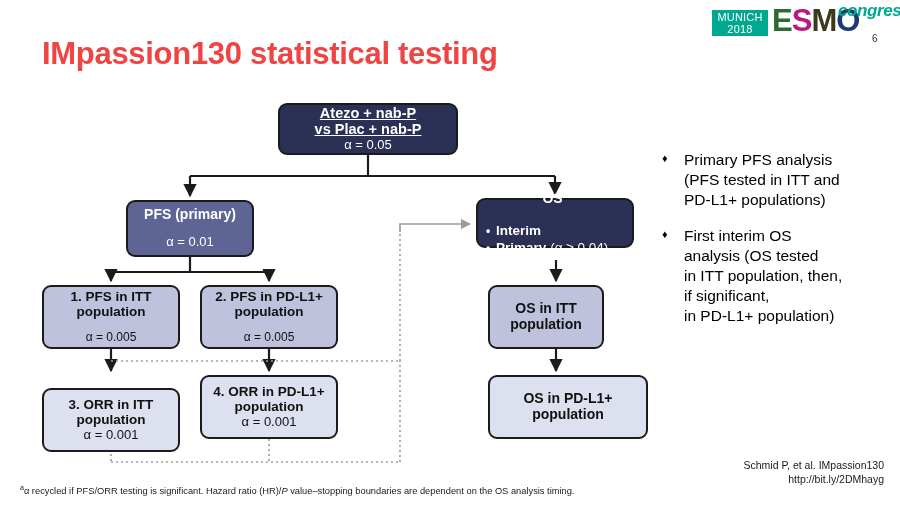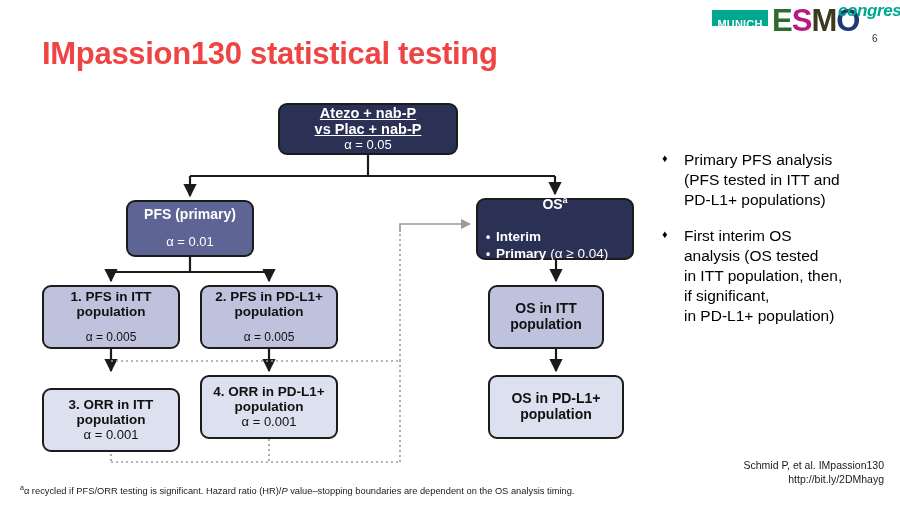--- a/index.html
+++ b/index.html
@@ -24,29 +24,29 @@
     left: 712px;
     top: 4px;
     width: 176px;
     height: 34px;
   }
   .munich-badge {
     position: absolute;
     left: 0px;
     top: 6px;
     width: 56px;
-    height: 16px;
+    height: 26px;
     background: #00a88f;
     color: #ffffff;
-    font-weight: bold;
+    font-weight: normal;
     font-size: 11px;
     line-height: 12px;
     letter-spacing: 0.2px;
     text-align: center;
-    padding-top: 8px;
+    padding-top: 1px;
     box-sizing: border-box;
   }
   .munich-badge span { display: block; }
   .esmo-word {
     position: absolute;
     left: 60px;
     top: 1px;
     font-weight: bold;
     font-size: 31px;
     line-height: 31px;
@@ -134,21 +134,21 @@
 
   
   #node-pfs {
     left: 126px; top: 200px; width: 128px; height: 57px;
     font-size: 14px;
   }
   #node-pfs .alpha { font-size: 13px; margin-top: 12px; }
 
   
   #node-os {
-    left: 476px; top: 198px; width: 158px; height: 62px;
+    left: 476px; top: 198px; width: 158px; height: 50px;
     font-size: 13.5px;
     align-items: stretch;
     justify-content: center;
     padding: 3px 8px 3px 8px;
     gap: 15px;
   }
   #node-os .os-head { text-align: center; font-size: 14px; }
   #node-os .os-head sup { font-size: 9px; vertical-align: super; }
   #node-os .os-bullets { margin-top: 1px; }
   #node-os .os-bullet {
@@ -167,21 +167,21 @@
 
   
   #node-pfs-itt   { left: 42px;  top: 285px; width: 138px; height: 64px; font-size: 13.5px; }
   #node-pfs-pdl1  { left: 200px; top: 285px; width: 138px; height: 64px; font-size: 13.5px; }
   #node-os-itt    { left: 488px; top: 285px; width: 116px; height: 64px; font-size: 14px; }
   #node-pfs-itt .alpha, #node-pfs-pdl1 .alpha { font-size: 12px; margin-top: 12px; }
 
   
   #node-orr-itt   { left: 42px;  top: 388px; width: 138px; height: 64px; font-size: 13.5px; }
   #node-orr-pdl1  { left: 200px; top: 375px; width: 138px; height: 64px; font-size: 13.5px; }
-  #node-os-pdl1   { left: 488px; top: 375px; width: 136px; height: 64px; font-size: 14px; }
+  #node-os-pdl1   { left: 488px; top: 375px; width: 160px; height: 64px; font-size: 14px; }
   #node-orr-itt .alpha, #node-orr-pdl1 .alpha { font-size: 13px; margin-top: 1px; }
 
   
   #right-panel {
     position: absolute;
     left: 662px;
     top: 150px;
     width: 232px;
     font-size: 15.5px;
     line-height: 1.28;

